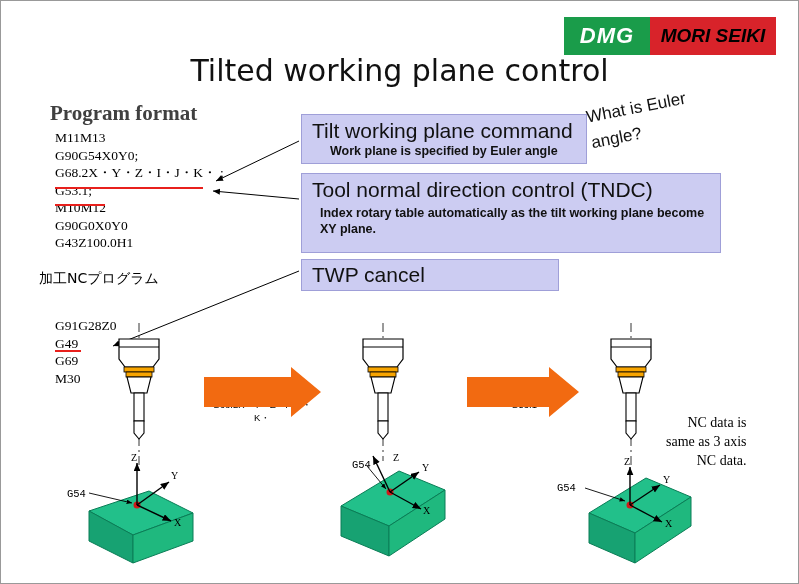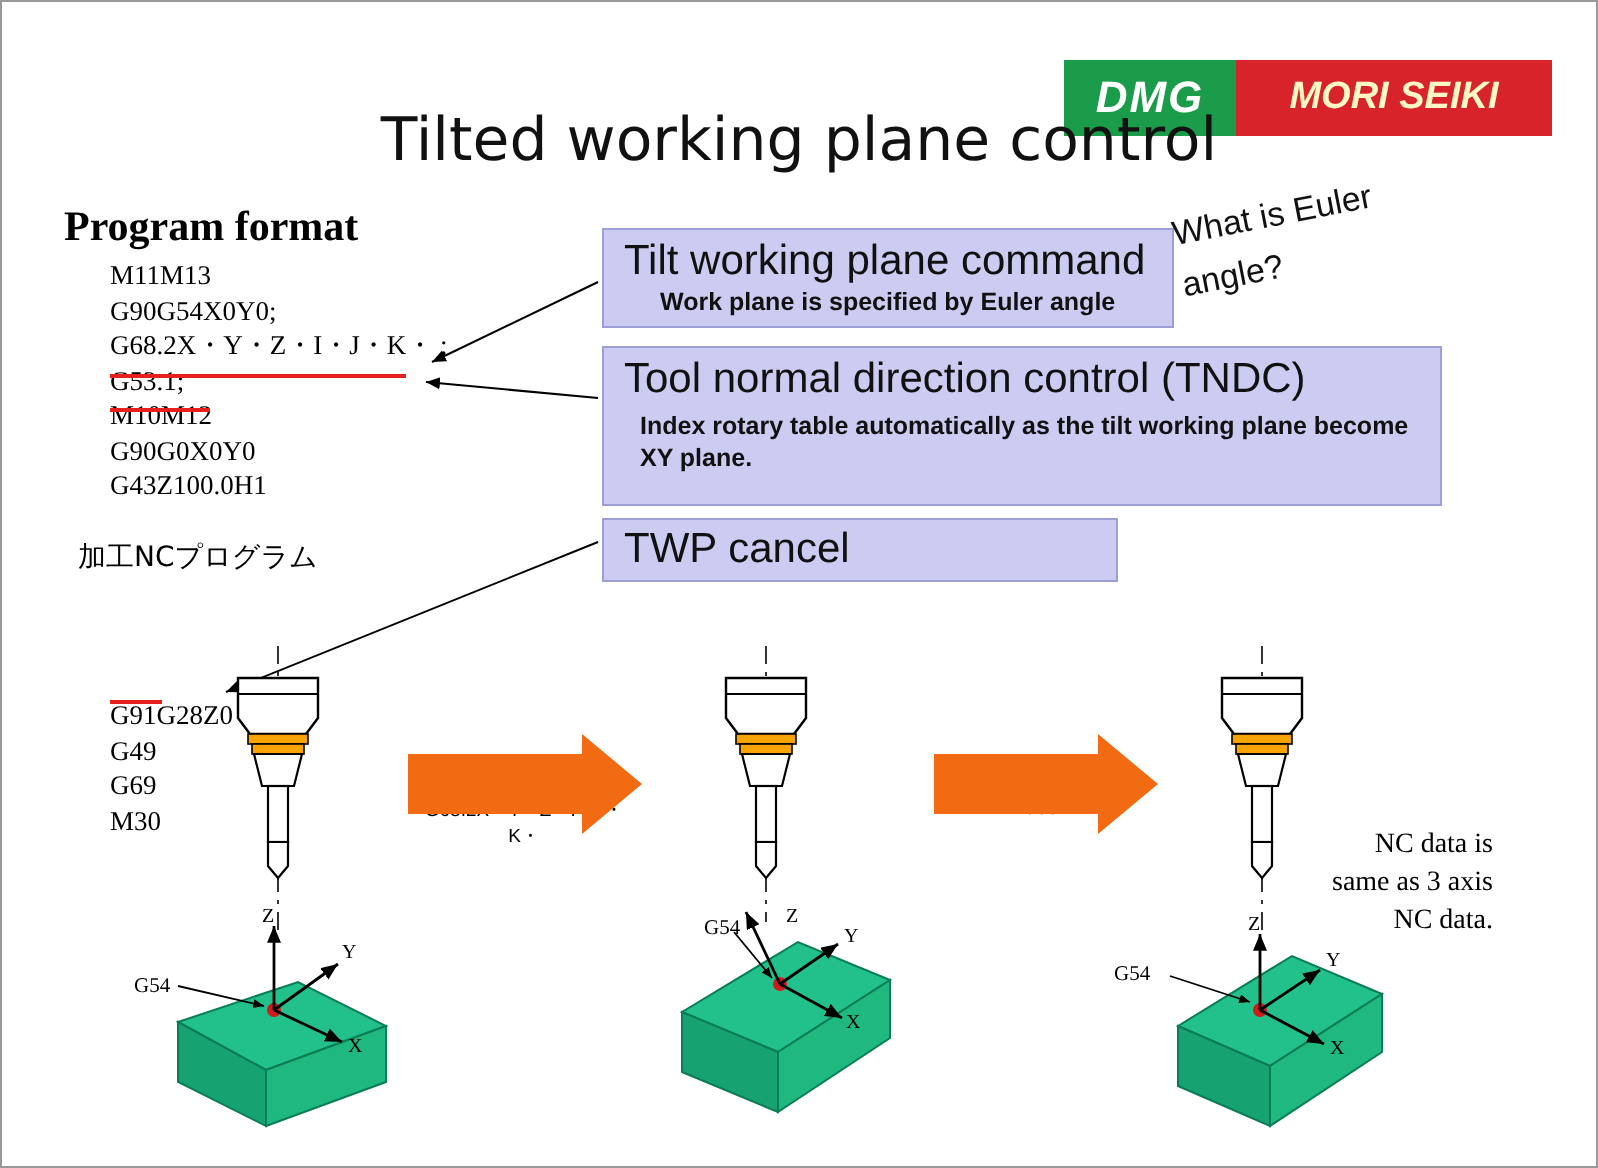--- a/index.html
+++ b/index.html
@@ -16,40 +16,39 @@
     box-sizing: border-box;
     overflow: hidden;
     font-family: "Liberation Sans", sans-serif;
   }
 
   
   .logo {
     position: absolute;
     top: 16px;
     right: 22px;
-    width: 244px;
+    width: 212px;
     height: 38px;
     display: flex;
-    margin-top: 13px;
   }
   .logo-dmg {
     background: #1a9c4a;
     color: #ffffff;
     font-weight: bold;
     font-size: 22px;
     font-style: italic;
     letter-spacing: 1px;
     display: flex;
     align-items: center;
     justify-content: center;
     width: 86px;
   }
   .logo-mori {
     background: #d8232a;
-    color: #fef9c3;
+    color: #000000;
     font-weight: bold;
     font-size: 19px;
     font-style: italic;
     display: flex;
     align-items: center;
     justify-content: center;
     flex: 1;
   }
 
   
@@ -60,25 +59,25 @@
     width: 100%;
     text-align: center;
     font-size: 30px;
     color: #111111;
     font-family: "DejaVu Sans", sans-serif;
   }
 
   
   .prog-head {
     position: absolute;
-    left: 31px;
+    left: 49px;
     top: 100px;
     font-size: 21px;
     font-weight: bold;
-    color: #000000;
+    color: #404040;
     font-family: "Liberation Serif", serif;
   }
   .prog-lines {
     position: absolute;
     left: 54px;
     top: 128px;
     font-size: 13.5px;
     line-height: 17.5px;
     color: #000;
     font-family: "Liberation Serif", serif;
@@ -86,21 +85,20 @@
   }
   .prog-lines2 {
     position: absolute;
     left: 54px;
     top: 316px;
     font-size: 13.5px;
     line-height: 17.5px;
     color: #000;
     font-family: "Liberation Serif", serif;
     white-space: pre;
-    margin-top: 32px;
   }
   .jp-label {
     position: absolute;
     left: 38px;
     top: 269px;
     font-size: 14px;
     color: #000;
     font-family: "DejaVu Sans", sans-serif;
   }
   
@@ -180,21 +178,21 @@
   svg.overlay {
     position: absolute;
     left: 0; top: 0;
     width: 799px; height: 584px;
     pointer-events: none;
   }
   .g54-lbl {
     position: absolute;
     font-size: 10.5px;
     color: #000;
-    font-family: Liberation Serif, serif;
+    font-family: Liberation Mono, monospace;
   }
 </style>
 </head>
 <body>
 
 <div id="slide">
 
   <div class="logo">
     <div class="logo-dmg">DMG</div>
     <div class="logo-mori">MORI SEIKI</div>

